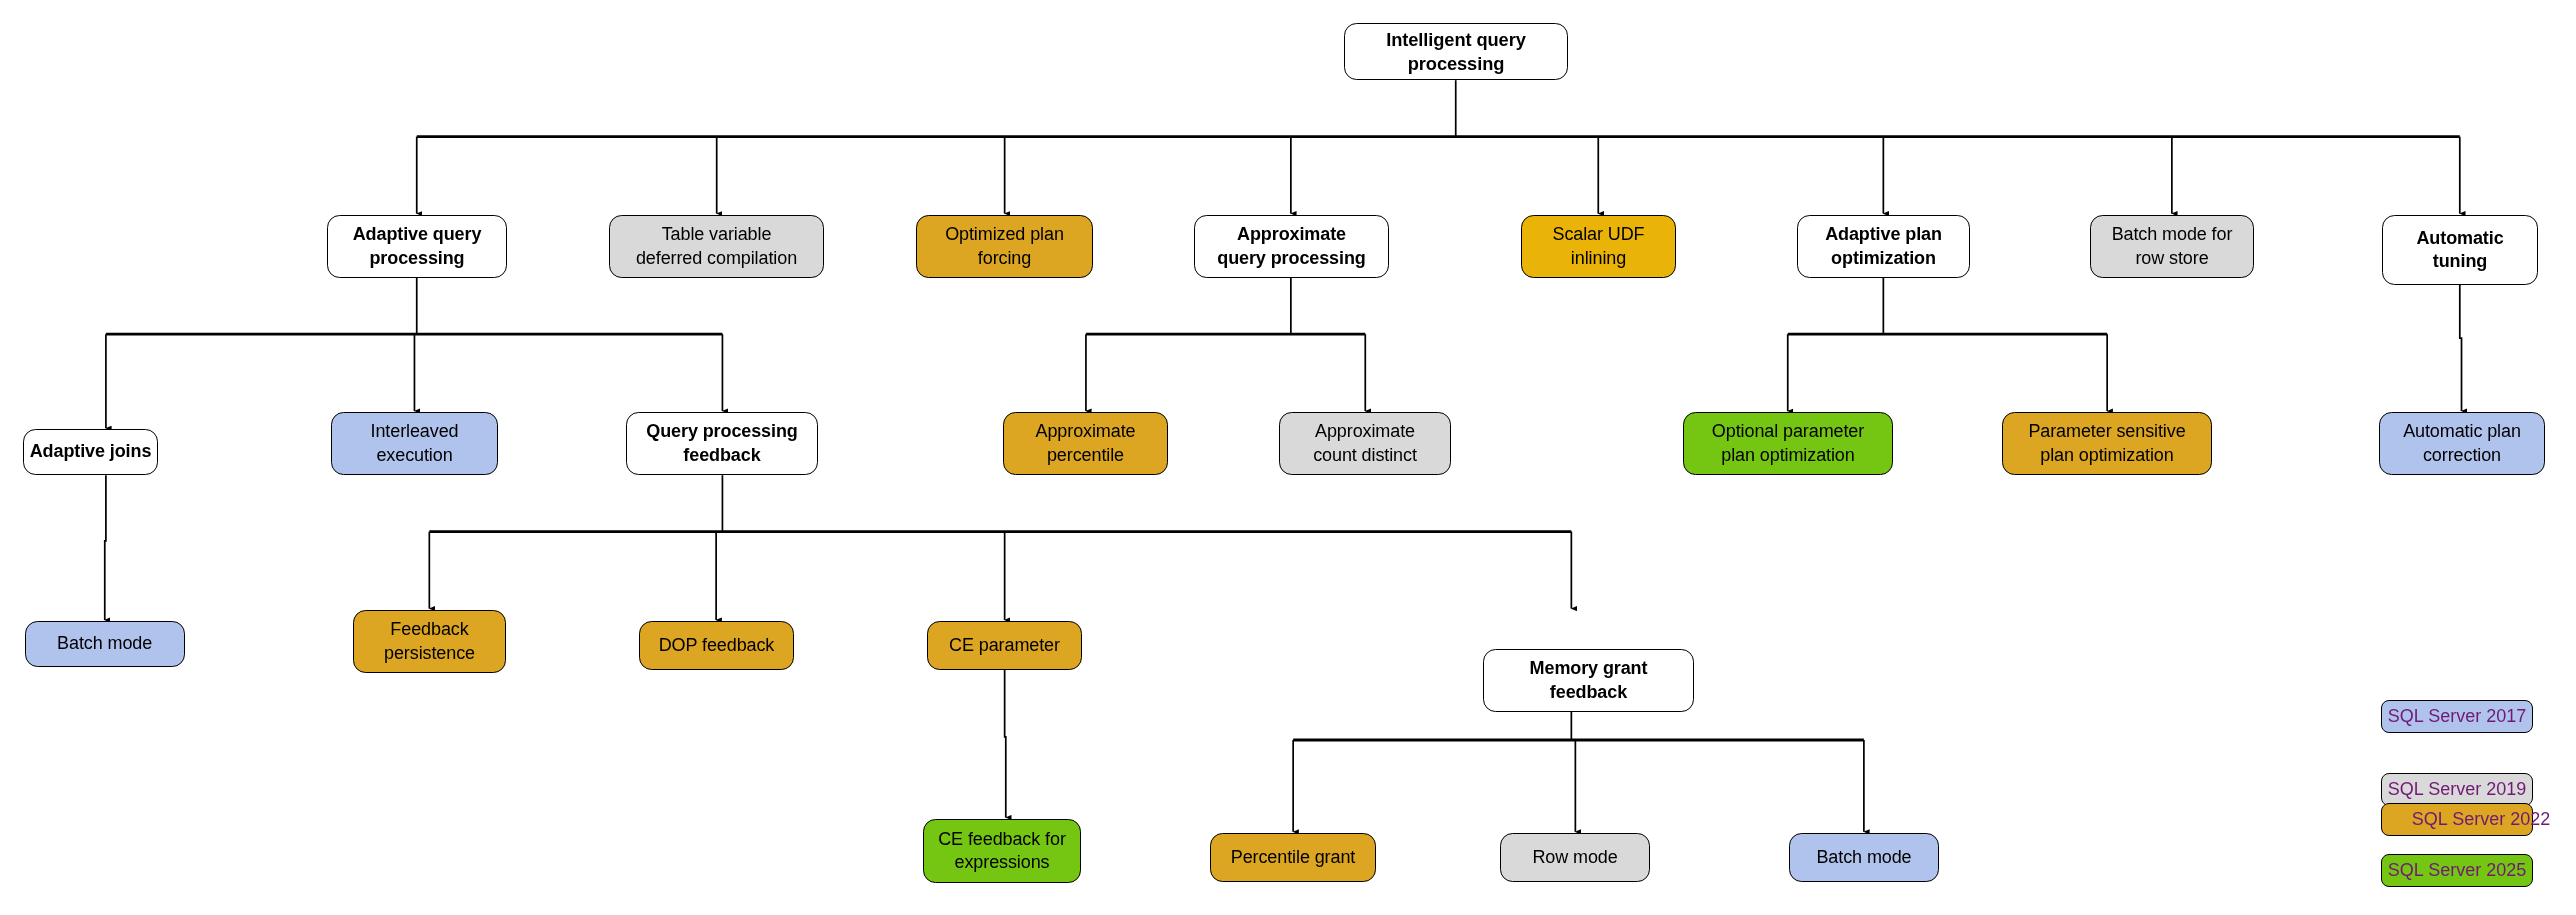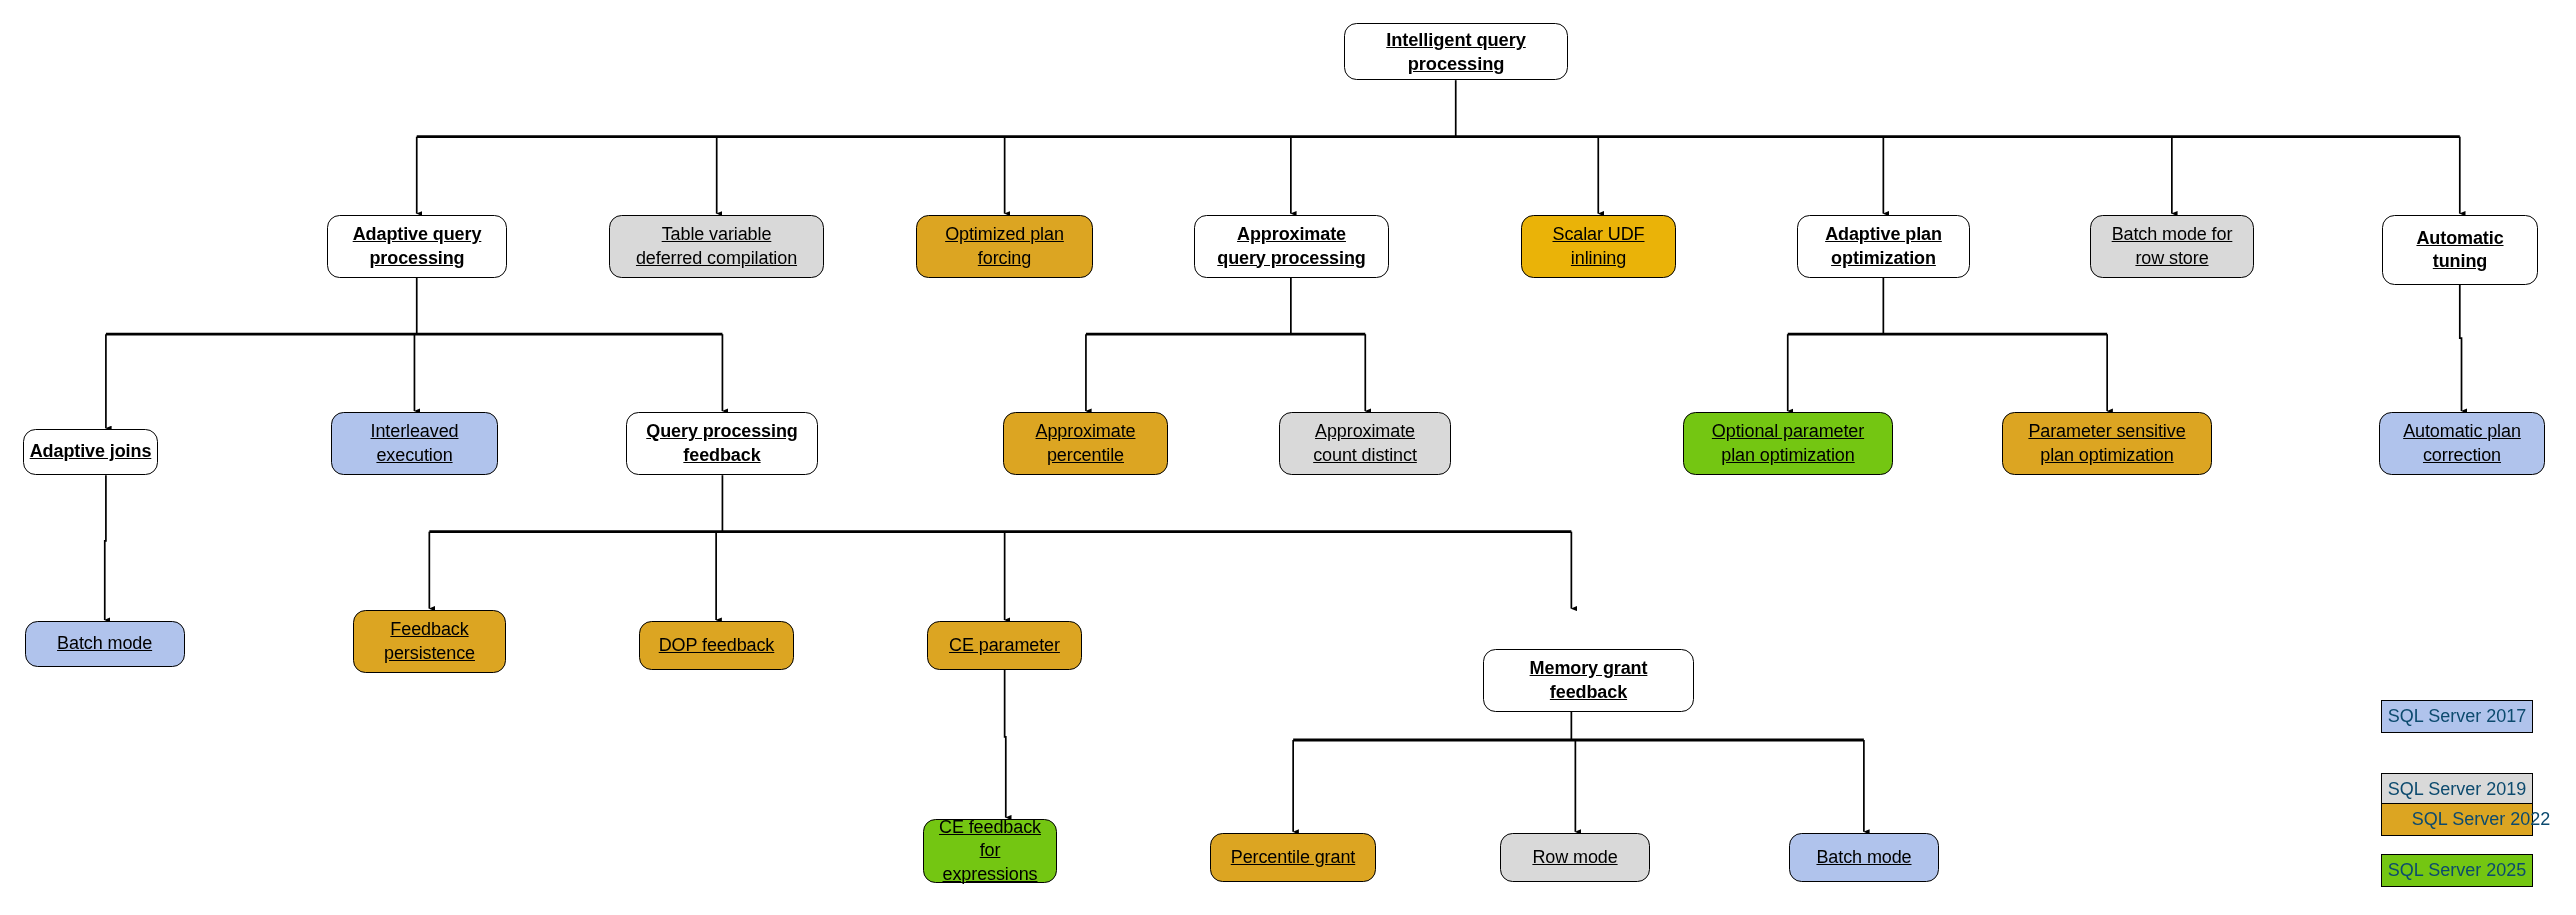--- a/index.html
+++ b/index.html
@@ -34,40 +34,39 @@
     align-items: center;
     justify-content: center;
     text-align: center;
     color: #000000;
     font-family: "Liberation Sans", sans-serif;
     font-size: 18px;
     line-height: 1.30;
     padding: 2.3px 5.7px;
     white-space: pre-line;
     letter-spacing: -0.1px;
-    text-decoration: underline;
   }
   .node.root {
     font-weight: bold;
     font-size: 18.3px;
   }
   .node.bold {
     font-weight: bold;
   }
   .legend-item {
     position: absolute;
     box-sizing: border-box;
     border: 1.7px solid #000000;
-    border-radius: 0;
+    border-radius: 8px;
     display: flex;
     align-items: center;
     justify-content: center;
     font-family: "Liberation Sans", sans-serif;
     font-size: 18px;
-    color: #0c4a6e;
+    color: #701a75;
     white-space: nowrap;
   }
 </style>
 </head>
 <body>
 
 <div id="canvas">
   <svg id="edges" viewBox="0 0 4500 1600">
     <defs>
       <marker id="arrowhead" markerWidth="9" markerHeight="11" refX="4.5" refY="10" orient="auto" markerUnits="userSpaceOnUse">
@@ -148,21 +147,21 @@
 plan optimization</span></div>
       <div class="node" style="left: 2379px; top: 412px; width: 166px; height: 63px; background: rgb(176, 195, 236);"><span>Automatic plan
 correction</span></div>
       <div class="node" style="left: 24.6px; top: 621px; width: 160px; height: 46px; background: rgb(176, 195, 236);"><span>Batch mode</span></div>
       <div class="node" style="left: 353px; top: 610px; width: 153px; height: 63px; background: rgb(220, 165, 34);"><span>Feedback
 persistence</span></div>
       <div class="node" style="left: 639px; top: 621px; width: 155px; height: 49px; background: rgb(220, 165, 34);"><span>DOP feedback</span></div>
       <div class="node" style="left: 927px; top: 621px; width: 155px; height: 49px; background: rgb(220, 165, 34);"><span>CE parameter</span></div>
       <div class="node bold" style="left: 1483px; top: 610px; width: 211px; height: 63px; background: rgb(255, 255, 255); margin-top: 39px;"><span>Memory grant
 feedback</span></div>
-      <div class="node" style="left: 923px; top: 819px; width: 134px; height: 64px; background: rgb(116, 198, 18);"><span>CE feedback for
+      <div class="node" style="left: 923px; top: 819px; width: 158px; height: 64px; background: rgb(116, 198, 18);"><span>CE feedback for
 expressions</span></div>
       <div class="node" style="left: 1210px; top: 833px; width: 166px; height: 49px; background: rgb(220, 165, 34);"><span>Percentile grant</span></div>
       <div class="node" style="left: 1500px; top: 833px; width: 150px; height: 49px; background: rgb(217, 217, 217);"><span>Row mode</span></div>
       <div class="node" style="left: 1789px; top: 833px; width: 150px; height: 49px; background: rgb(176, 195, 236);"><span>Batch mode</span></div>
     </div>
   <div id="legend-layer">
       <div class="legend-item" style="left: 2381px; top: 700px; width: 152px; height: 33px; background: rgb(176, 195, 236);">
         <span>SQL Server 2017</span>
       </div>
       <div class="legend-item" style="left: 2381px; top: 773px; width: 152px; height: 33px; background: rgb(217, 217, 217);">

